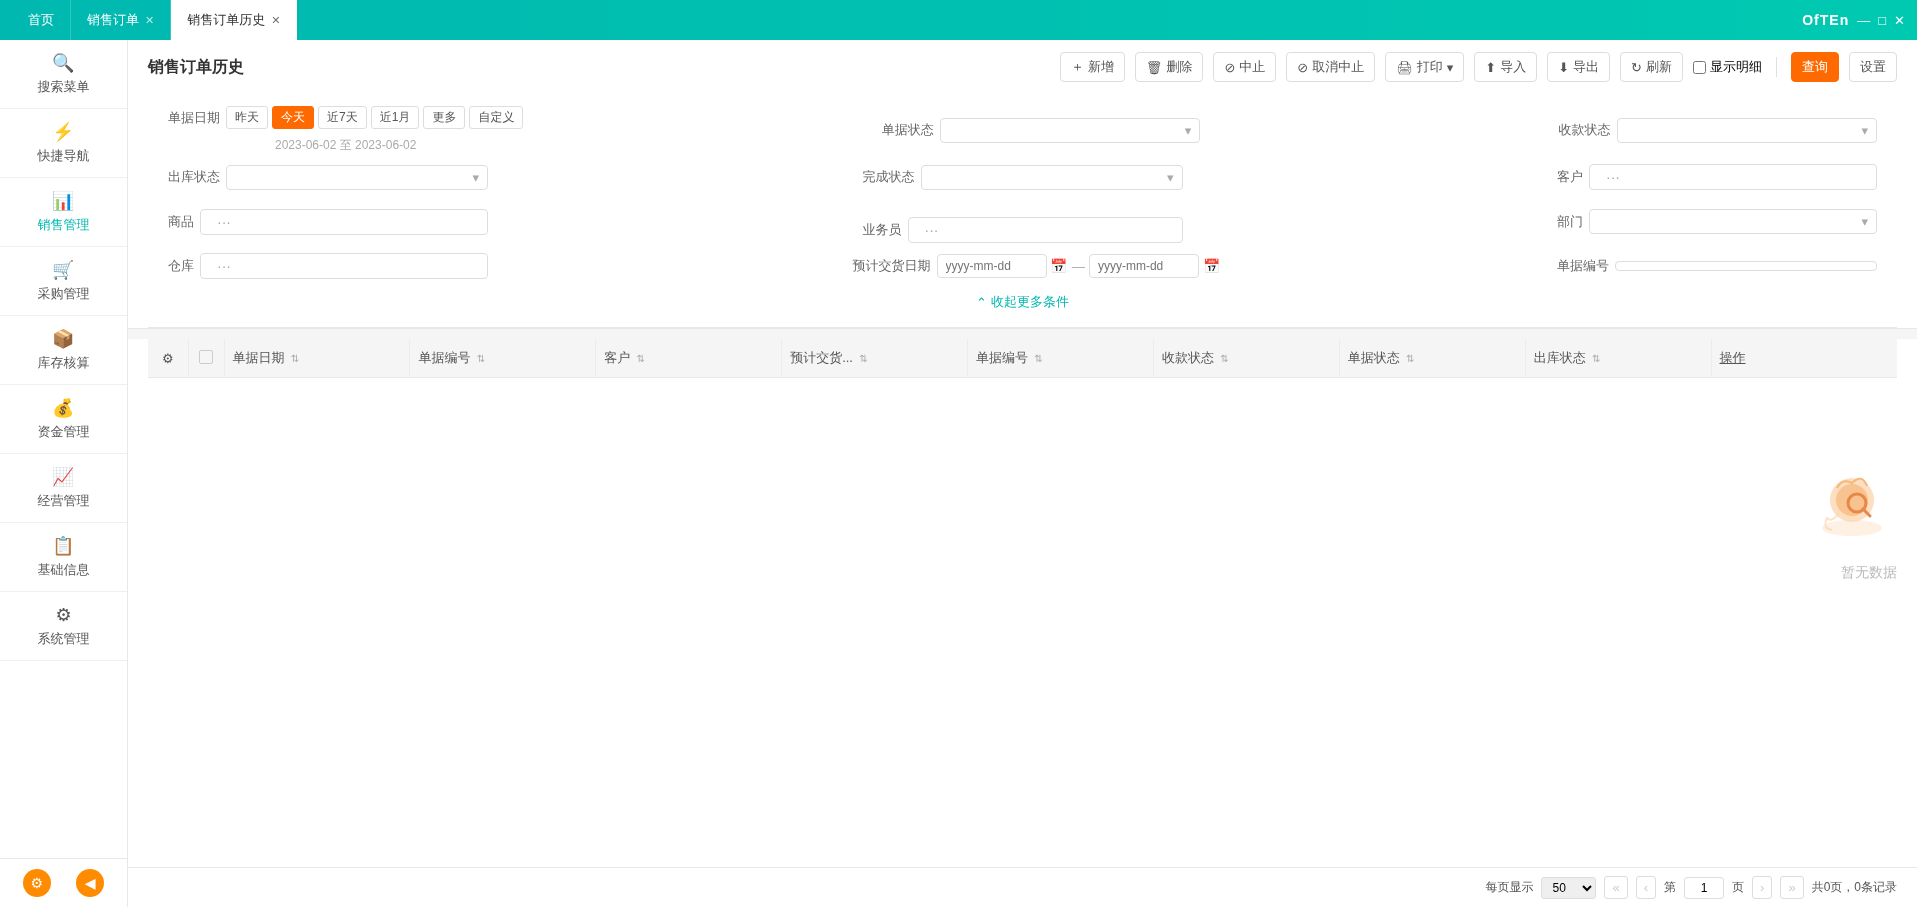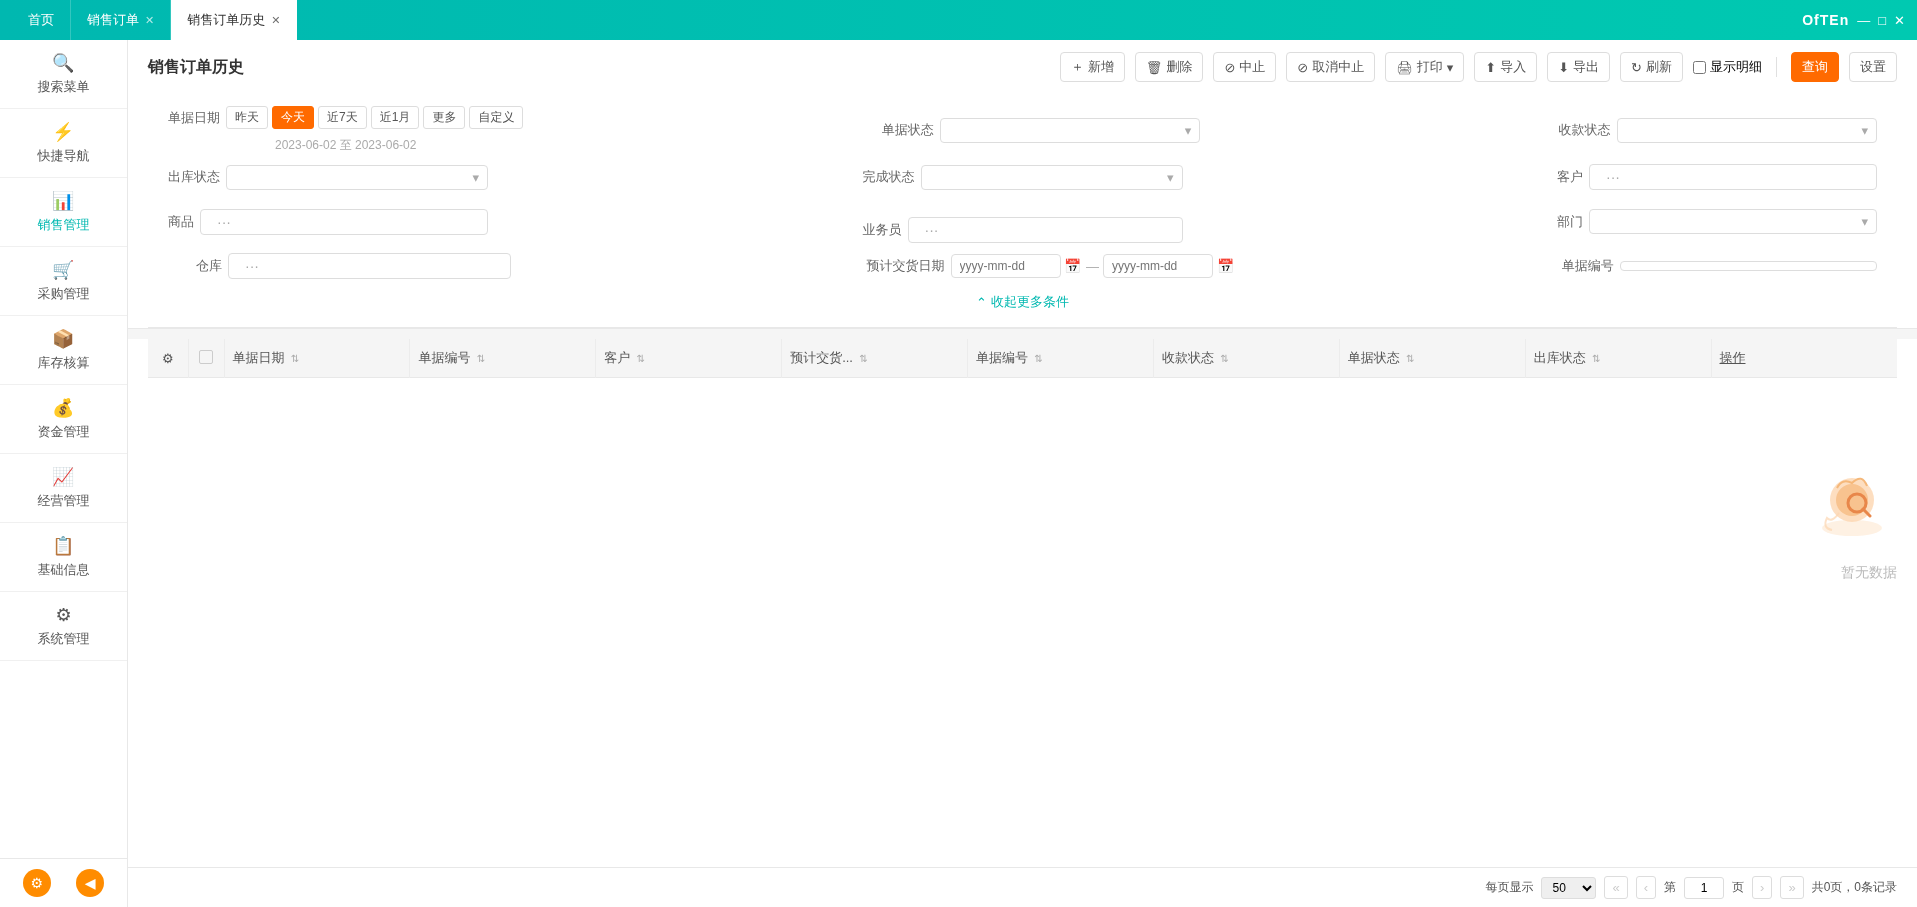--- a/index.html
+++ b/index.html
@@ -555,21 +555,21 @@
           <div class="filter-item" style="flex:1;min-width:220px;max-width:320px;">
             <span class="filter-label">部门</span>
             <div class="filter-select" style="flex:1;">
               <span></span>
               <span class="chevron">▾</span>
             </div>
           </div>
         </div>
 
         <div class="filter-row">
-          <div class="filter-item" style="flex:1;min-width:220px;max-width:320px;margin-left:28px;">
+          <div class="filter-item" style="flex:1;min-width:220px;max-width:320px;">
             <span class="filter-label">仓库</span>
             <div class="filter-select" style="flex:1;">
               <span></span>
               <span class="filter-dots">···</span>
             </div>
           </div>
           <div style="flex:1;min-width:80px;"></div>
           <div class="filter-item" style="flex:1;min-width:340px;max-width:520px;">
             <span class="filter-label">预计交货日期</span>
             <div class="date-input-group">

